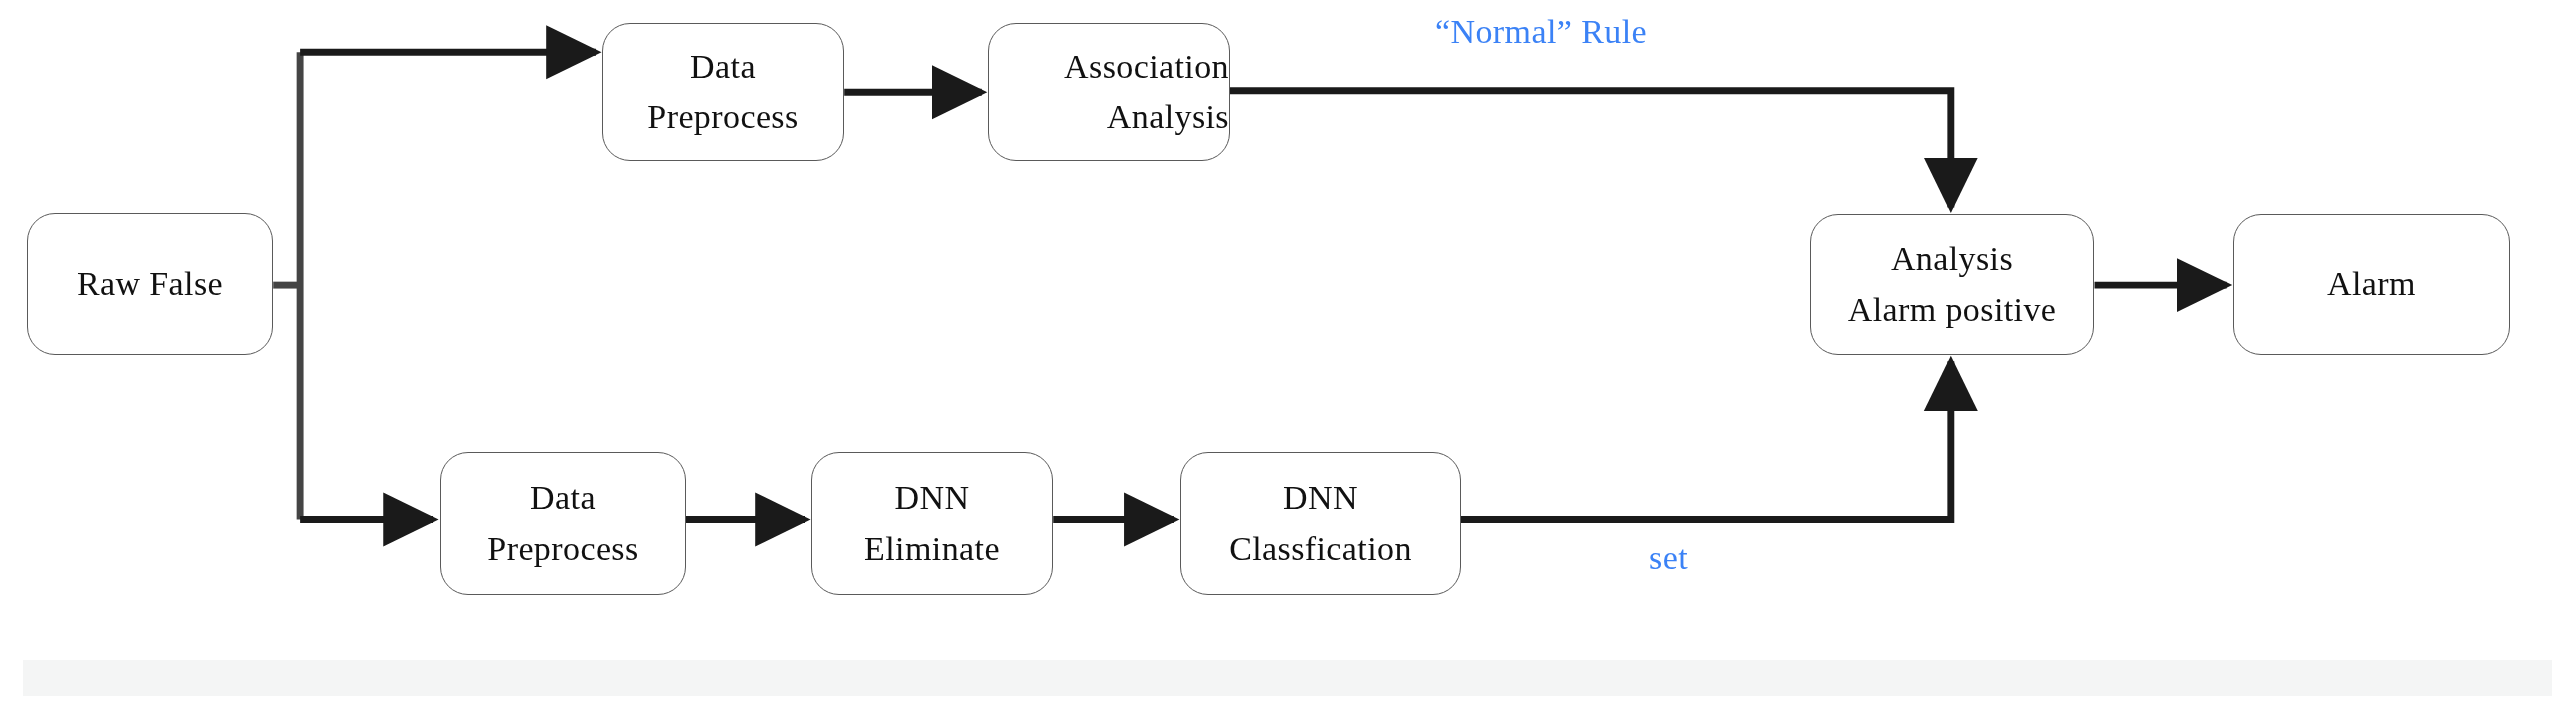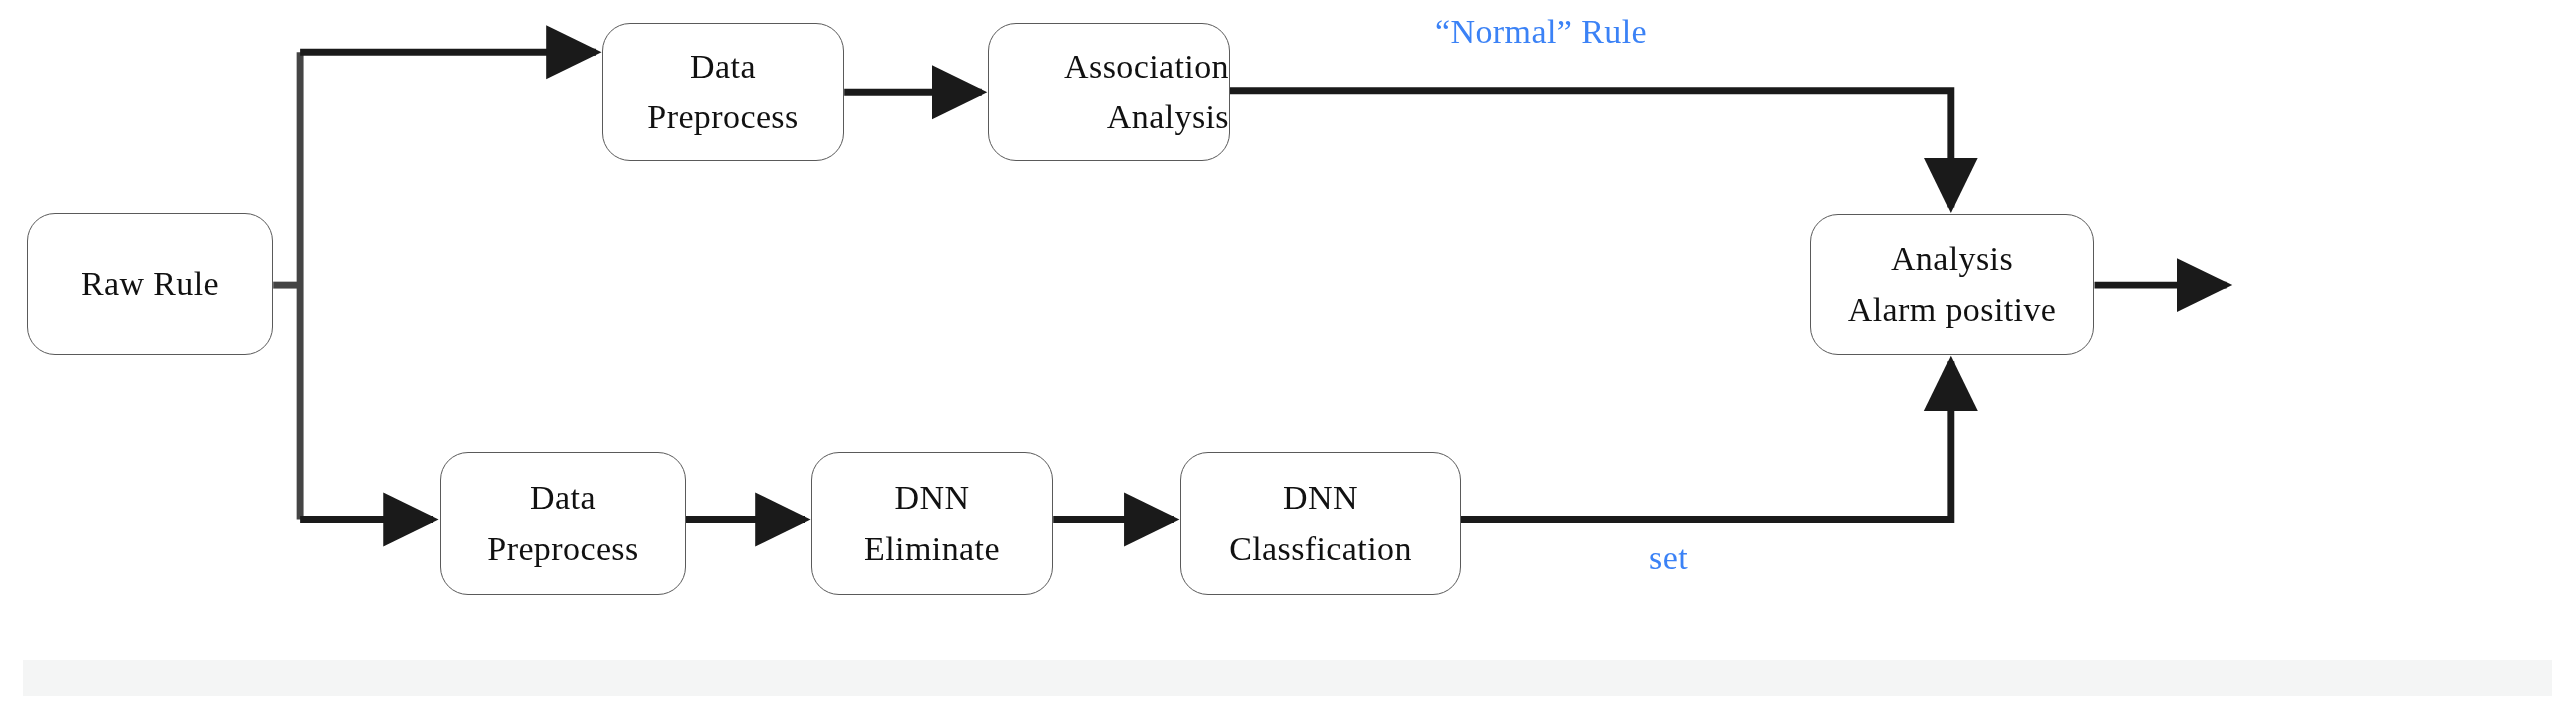--- a/index.html
+++ b/index.html
@@ -86,21 +86,21 @@
     <path d="M892,676 L1047,676" stroke="#1a1a1a" stroke-width="9" fill="none" marker-end="url(#arrowhead)"></path>
 
     <path d="M1370,676 L1527,676" stroke="#1a1a1a" stroke-width="9" fill="none" marker-end="url(#arrowhead)"></path>
 
     <path d="M1900,676 L2538,676 L2538,470" stroke="#1a1a1a" stroke-width="9" fill="none" marker-end="url(#arrowhead)"></path>
 
     <path d="M2725,371 L2897,371" stroke="#1a1a1a" stroke-width="9" fill="none" marker-end="url(#arrowhead)"></path>
   </svg>
 
   <div class="node-box" style="left:27px; top:213px; width:246px; height:142px;">
-    <span class="node-line">Raw Rule</span>
+    <span class="node-line">Raw False</span>
   </div>
 
   <div class="node-box" style="left:602px; top:23px; width:242px; height:138px;">
     <span class="node-line">Data</span>
     <span class="node-line">Preprocess</span>
   </div>
 
   <div class="node-box" style="left:988px; top:23px; width:242px; height:138px;align-items:flex-end;">
     <span class="node-line">Association</span>
     <span class="node-line">Analysis</span>
@@ -119,20 +119,23 @@
   <div class="node-box" style="left:1180px; top:452px; width:281px; height:143px;">
     <span class="node-line">DNN</span>
     <span class="node-line">Classfication</span>
   </div>
 
   <div class="node-box" style="left:1810px; top:214px; width:284px; height:141px;">
     <span class="node-line">Analysis</span>
     <span class="node-line">Alarm positive</span>
   </div>
 
+  <div class="node-box" style="left:2233px; top:214px; width:277px; height:141px;">
+    <span class="node-line">Alarm</span>
+  </div>
 
   <div class="edge-label" style="left:1364px; top:11.5px; width:354px;">
     <span class="node-line">“Normal” Rule</span>
   </div>
 
   <div class="edge-label two-line" style="left:1507px; top:538px; width:323px;">
     <span class="node-line">set</span>
   </div>
 
   <div class="footer-strip"></div>

